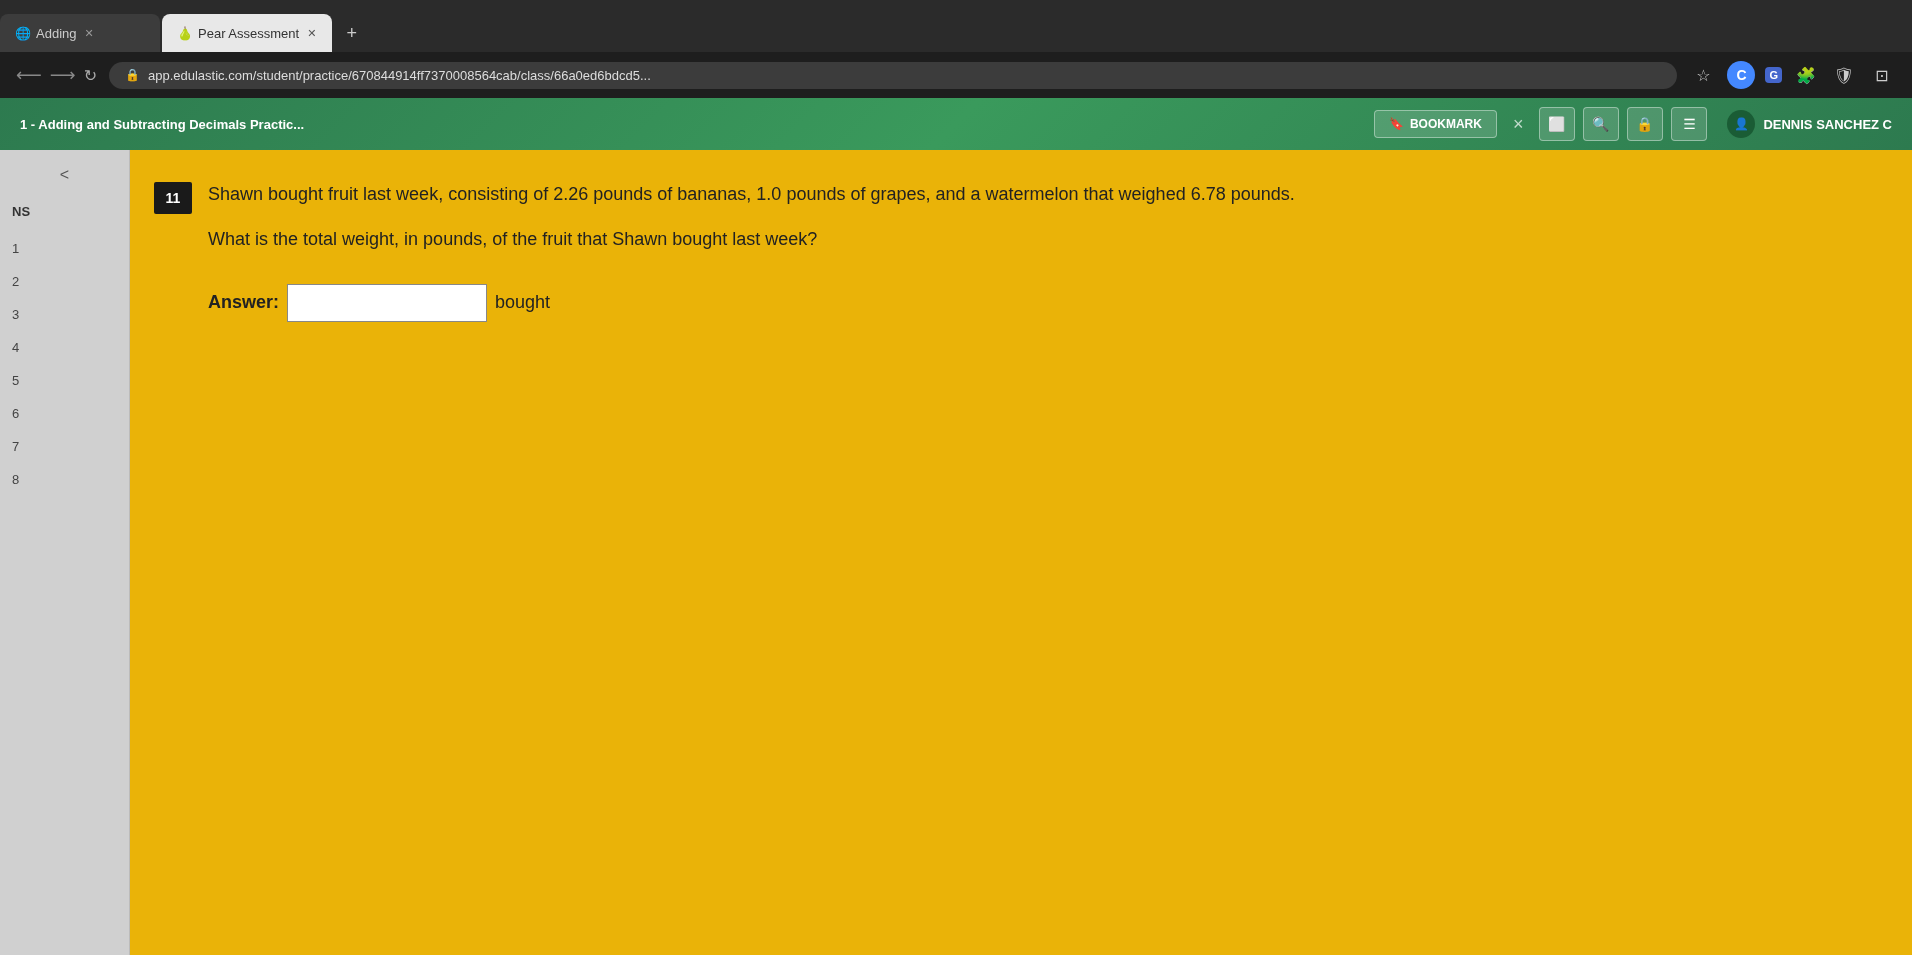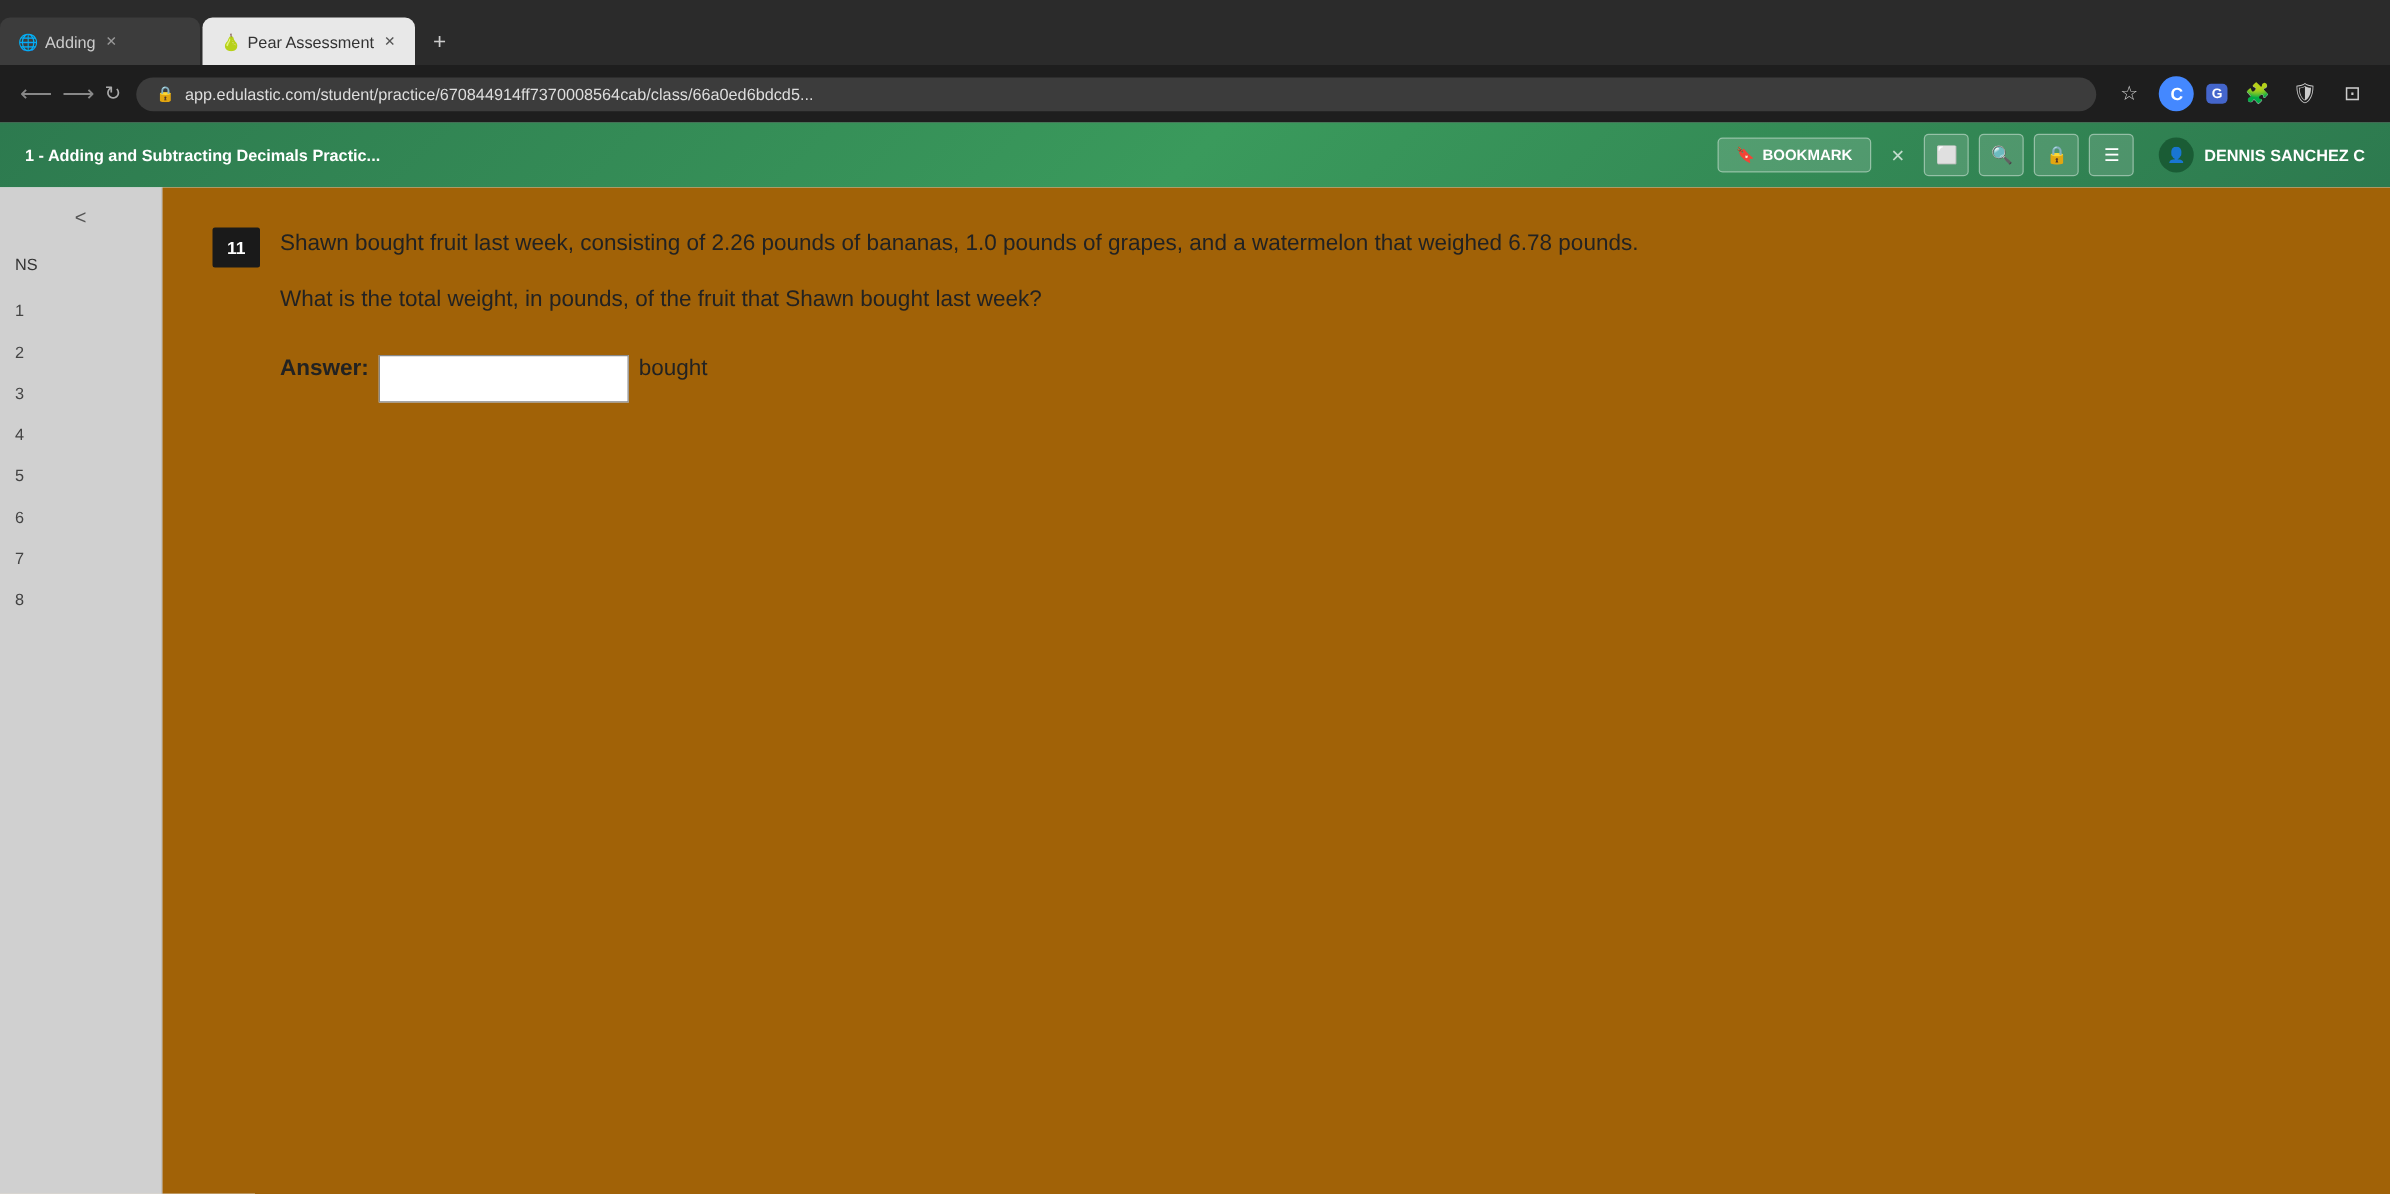--- a/index.html
+++ b/index.html
@@ -238,21 +238,21 @@
       width: 30px; height: 30px;
       margin: 0 auto 10px auto;
       display: flex; align-items: center; justify-content: center;
       font-size: 16px;
       color: #555;
       cursor: pointer;
     }
 
     .sidebar-label {
       font-size: 13px;
-      font-weight: normal;
+      font-weight: bold;
       color: #333;
       padding: 4px 12px;
     }
 
     .sidebar-items {
       display: flex;
       flex-direction: column;
       gap: 2px;
       margin-top: 10px;
     }
@@ -260,22 +260,22 @@
     .sidebar-item {
       padding: 8px 12px;
       font-size: 13px;
       color: #444;
       cursor: pointer;
     }
 
     
     .content-area {
       flex: 1;
-      background: #a16207;
-      padding: 30px 40px;
+      background: #eab308;
+      padding: 30px 24px;
       overflow-y: auto;
     }
 
     .question-container {
       max-width: 1400px;
     }
 
     .question-header {
       display: flex;
       align-items: flex-start;
@@ -304,20 +304,21 @@
       line-height: 1.6;
     }
 
     .question-text .line2 {
       display: block;
       margin-top: 16px;
     }
 
     .answer-section {
       display: flex;
+      align-items: center;
       gap: 8px;
       margin-top: 30px;
       margin-left: 54px;
     }
 
     .answer-label {
       font-size: 18px;
       font-weight: bold;
       color: #222;
     }

